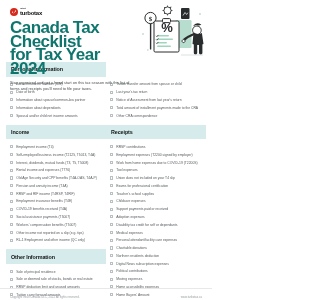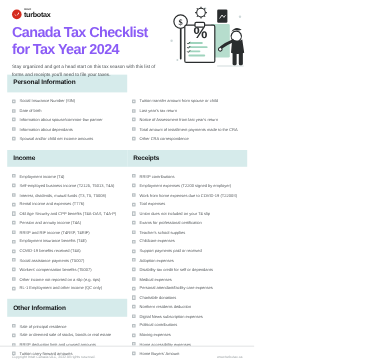--- a/index.html
+++ b/index.html
@@ -27,25 +27,25 @@
   .logo-mark:after{
     content:""; position:absolute; left:2px; top:2px;
     width:4px; height:4px; background:#fff;
     clip-path:polygon(0 40%, 38% 100%, 100% 8%, 100% 42%, 38% 100%, 0 72%);
   }
   .logo-text-wrap { display:flex; flex-direction:column; line-height:1; }
   .logo-sup { font-size:2.2px; letter-spacing:.1px; color:#2c2c2c; font-weight:700; }
   .logo-word { font-size:6px; font-weight:800; letter-spacing:-.25px; color:#111; }
 
   .title {
-    font-size:12px;
+    font-size:17px;
     line-height:13.6px;
     font-weight:800;
     letter-spacing:-.5px;
-    color:#8b5cf6;
+    color:#0f766e;
     max-width:128px;
   }
   .subtitle {
     margin-top:5px;
     font-size:3.9px;
     line-height:5.6px;
     color:#4a4f52;
     max-width:122px;
   }
 

